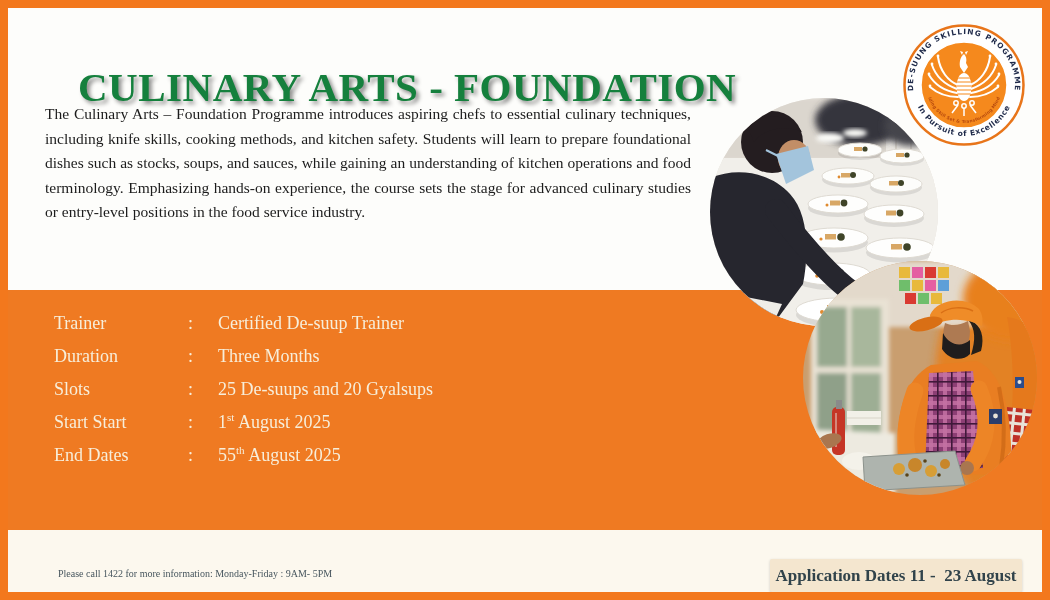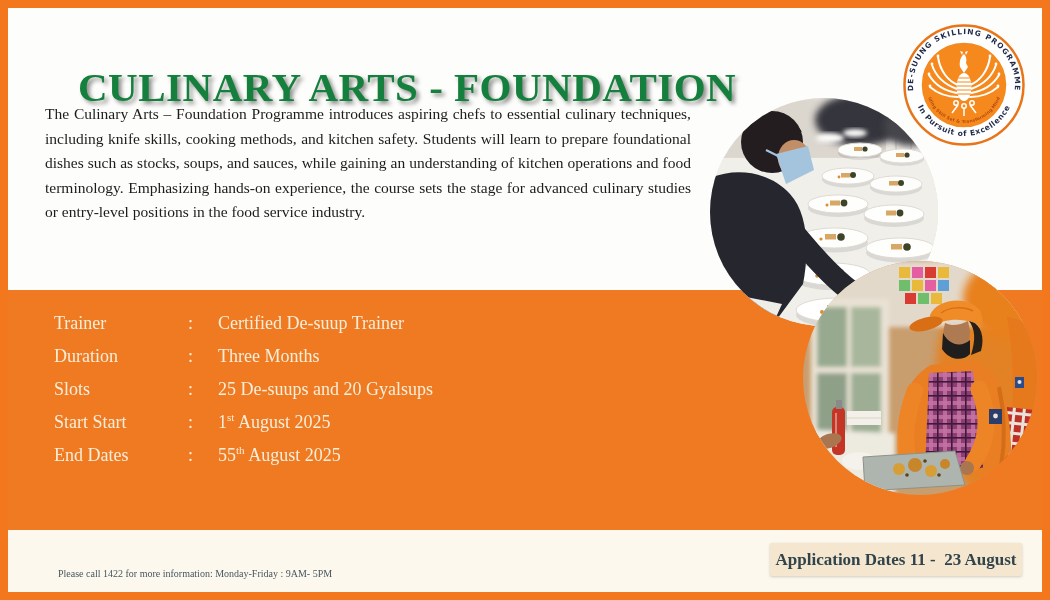--- a/index.html
+++ b/index.html
@@ -35,21 +35,21 @@
   .d-value sup{font-size:0.62em;line-height:0;}
   .footer{
     position:absolute;left:0;top:522px;width:100%;height:62px;
     background:#FCF8EE;z-index:1;
   }
   .contact{
     position:absolute;left:50px;top:0;height:62px;display:flex;align-items:center;
     font-size:10px;color:#47565E;margin-top:12px;
   }
   .app-dates{
-    position:absolute;left:762px;top:13px;width:252px;height:33px;
+    position:absolute;left:762px;top:29px;width:252px;height:33px;
     background:#F4E6CF;border-radius:2px;box-shadow:0 1px 3px rgba(0,0,0,0.18);
     display:flex;align-items:center;justify-content:center;
     font-size:17px;font-weight:bold;color:#31434B;white-space:pre;
   }
   .photo-top{position:absolute;left:702px;top:90px;width:228px;height:228px;z-index:3;}
   .photo-bottom{position:absolute;left:795px;top:253px;width:234px;height:234px;z-index:4;}
   .logo{position:absolute;left:894px;top:15px;width:124px;height:124px;z-index:5;}
   .logo text{font-family:"DejaVu Sans","Liberation Sans",sans-serif;font-weight:bold;}
 </style>
 </head>

